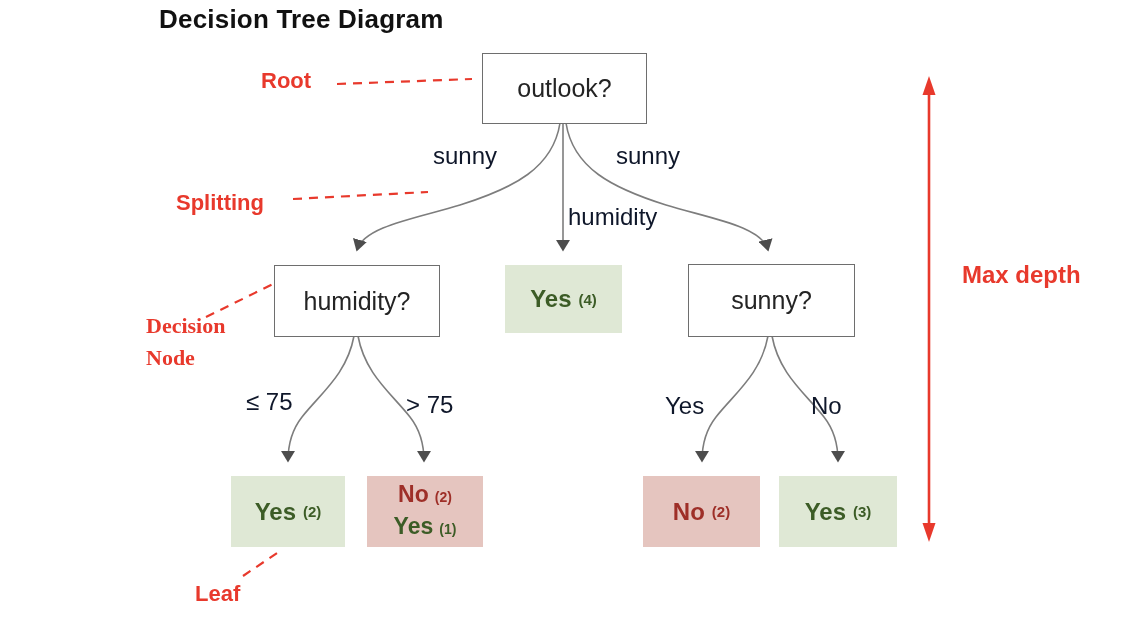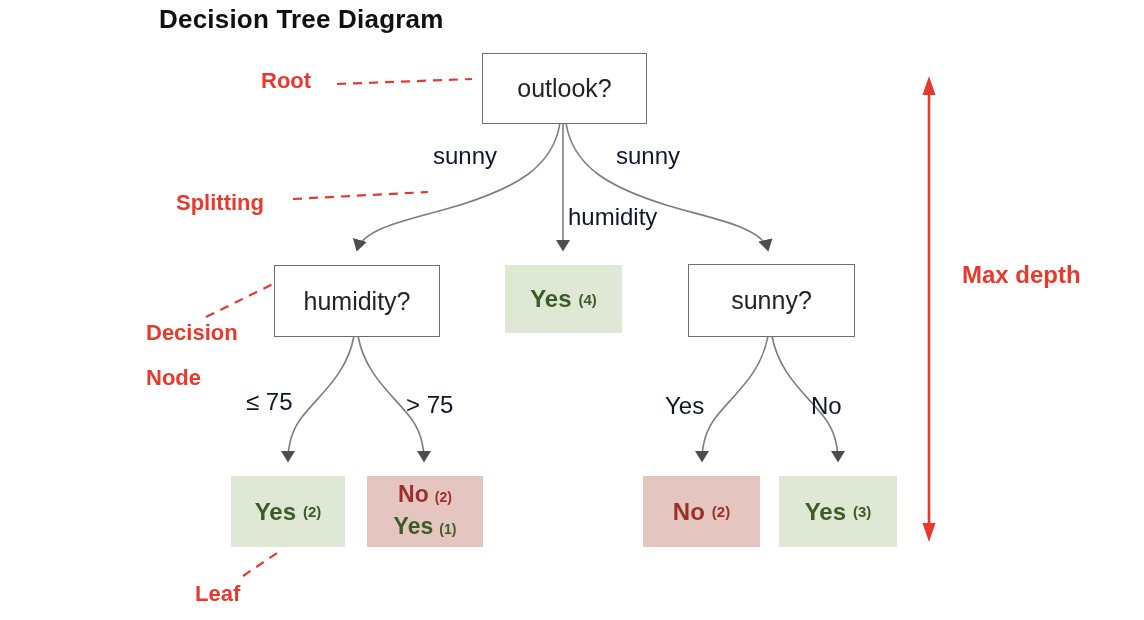--- a/index.html
+++ b/index.html
@@ -30,21 +30,21 @@
   .leaf-line .leaf-word{font-size:23px;}
   .leaf-line .leaf-count{font-size:14px;margin-left:6px;}
   .line-no{color:#9e2f28;}
   .line-yes{color:#3c5c26;}
   .edge-label{
     position:absolute;font-size:24px;color:#0f172a;white-space:nowrap;
   }
   .anno{
     position:absolute;color:#e8392c;font-weight:bold;font-size:22px;white-space:nowrap;
   }
-  .anno-multiline{white-space:normal;width:125px;line-height:45px;}
+  .anno-multiline{white-space:normal;width:125px;line-height:32px;font-family:Liberation Serif, serif;}
   .anno-maxdepth{font-size:24px;}
 </style>
 </head>
 <body>
 
 <div class="stage">
 
   <svg width="1144" height="620" viewBox="0 0 1144 620">
     <defs>
       <marker id="arrw" markerWidth="9" markerHeight="9" refX="6.5" refY="4.5" orient="auto">

